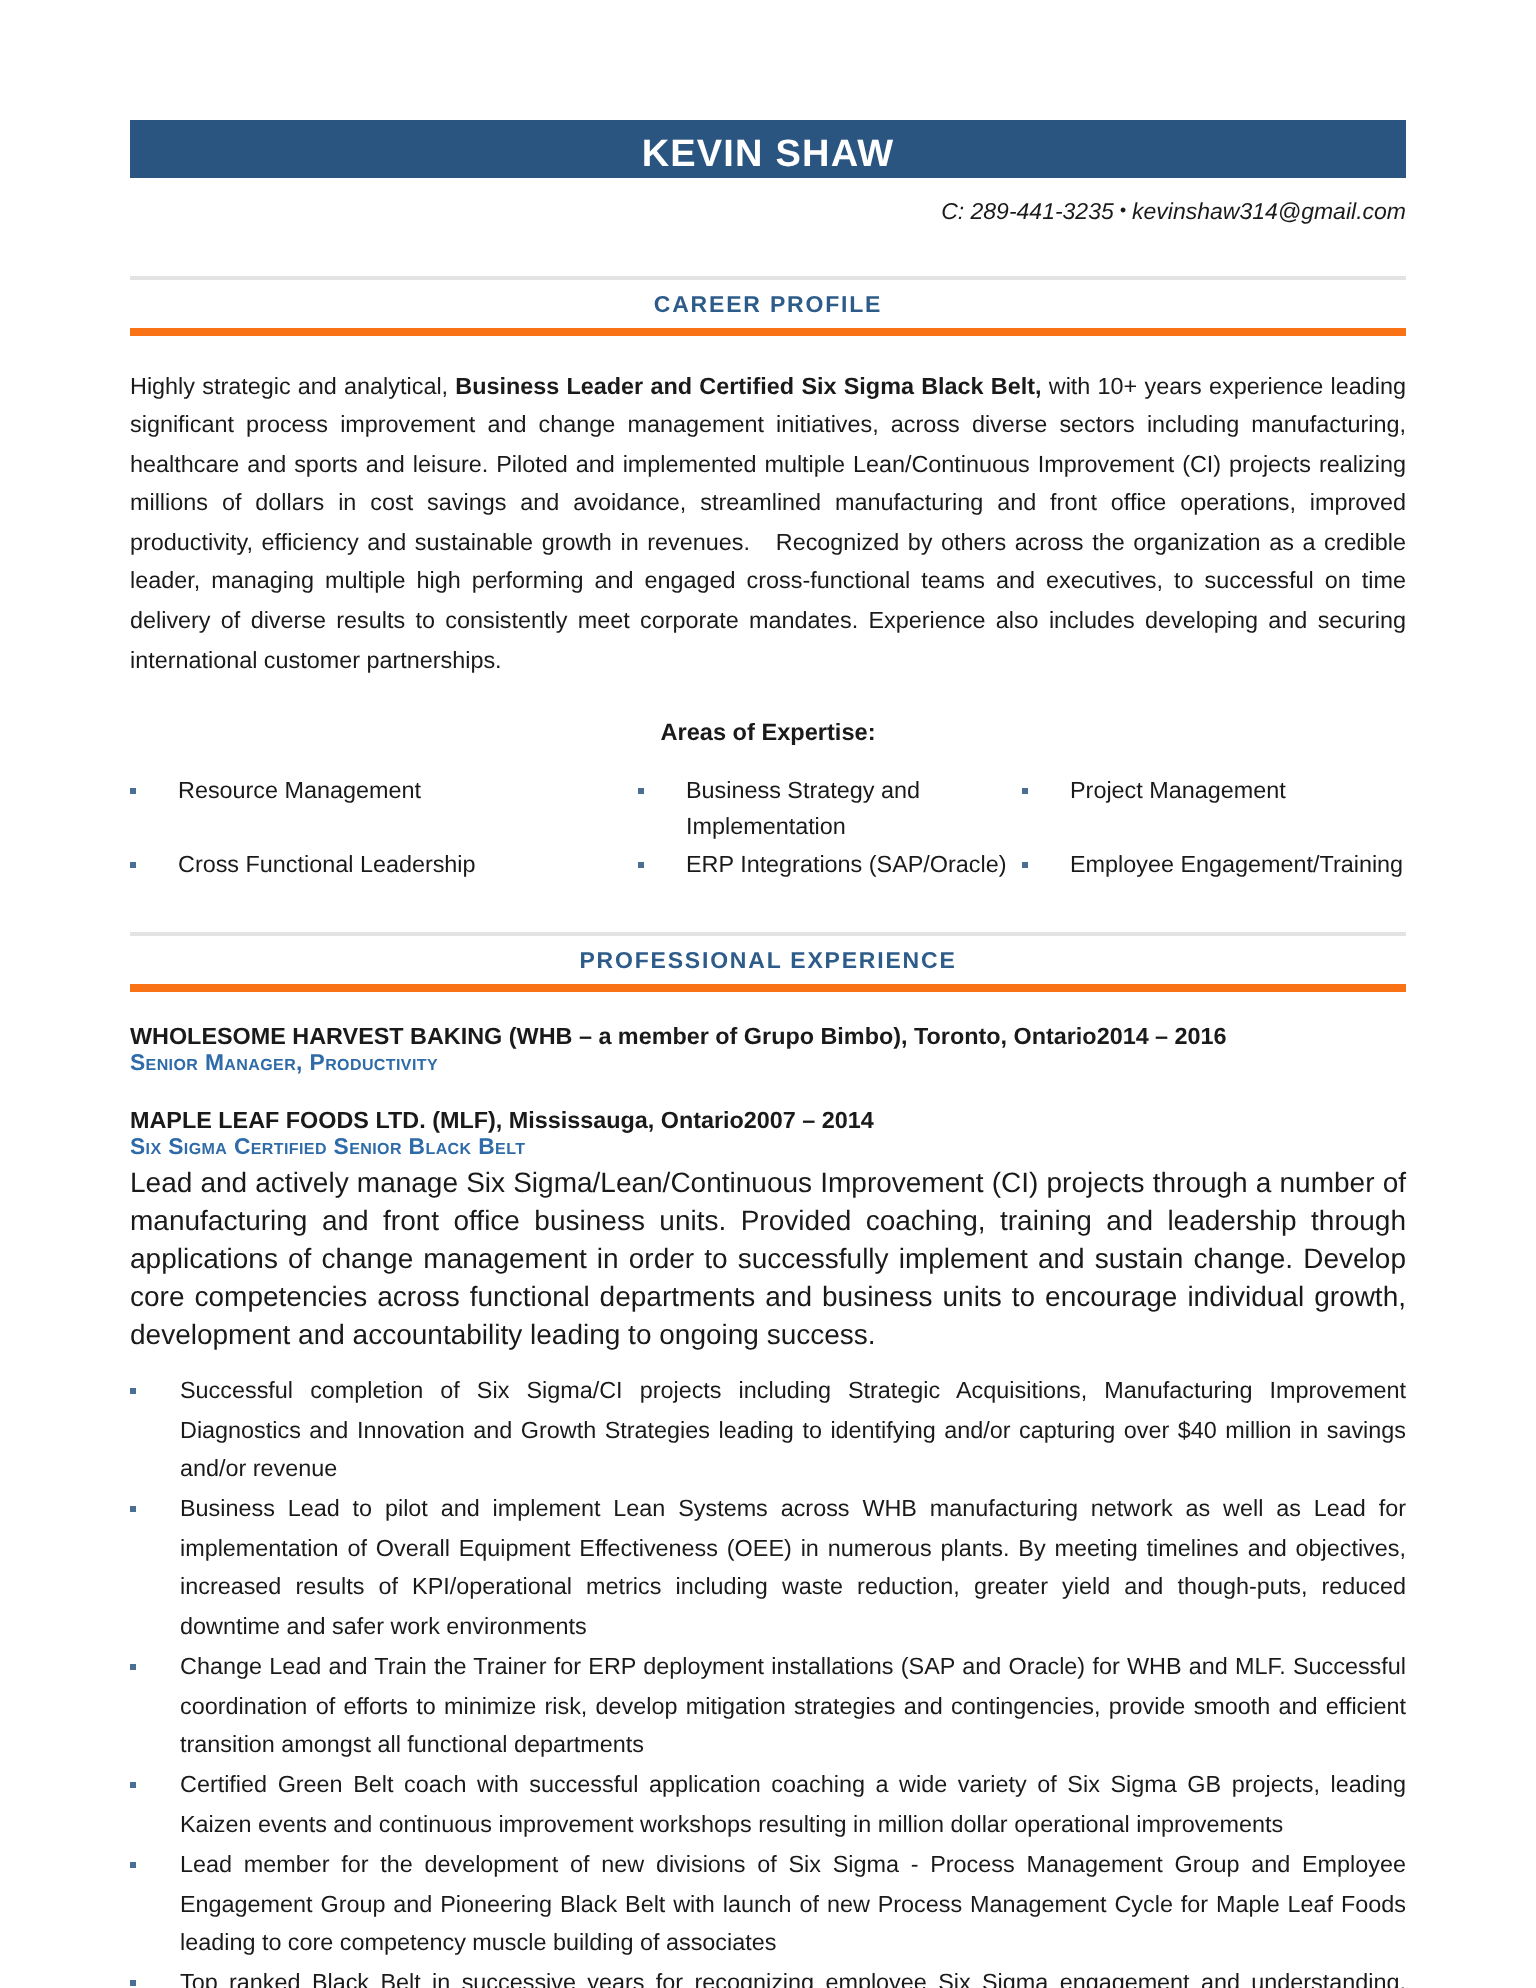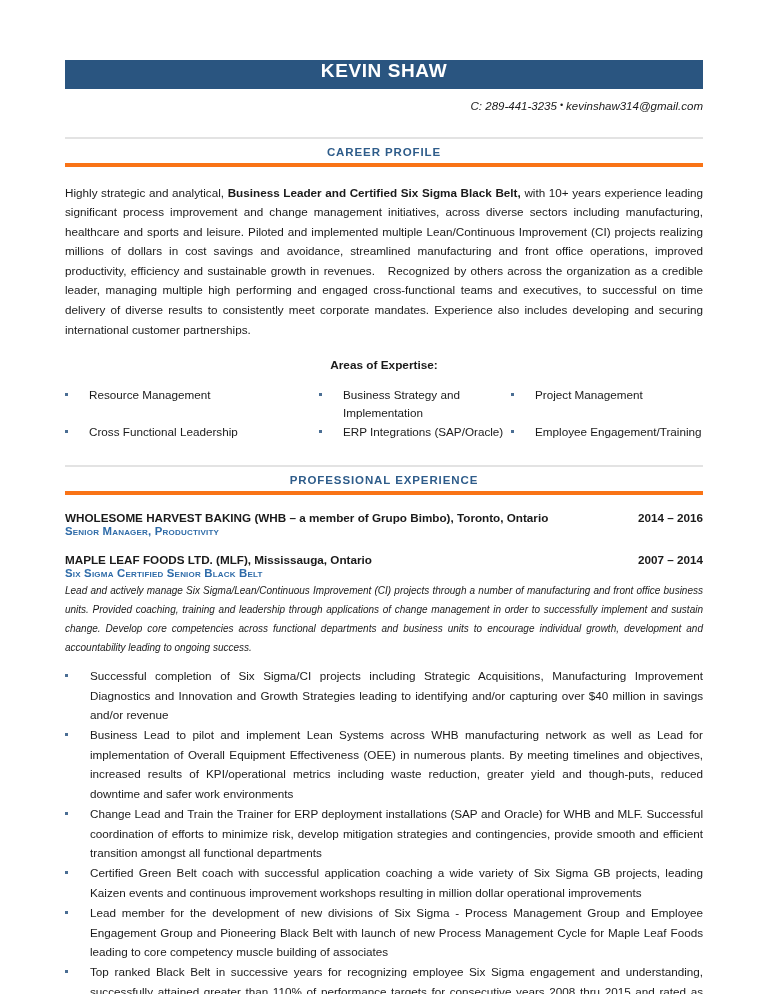--- a/index.html
+++ b/index.html
@@ -28,21 +28,21 @@
     top: 0;
     width: 638px;
   }
 
   
   .name-bar {
     margin-top: 60px;
     background: #2a5580;
     height: 29px;
     display: flex;
-    align-items: flex-start;
+    align-items: flex-end;
     justify-content: center;
   }
   .name-bar .name {
     color: #ffffff;
     font-size: 19px;
     font-weight: bold;
     letter-spacing: 0.6px;
   }
   .contact {
     text-align: right;
@@ -113,43 +113,41 @@
     background: #4a6e94;
     margin-top: 7px;
     margin-right: 21px;
     flex: 0 0 auto;
   }
 
   
   .job { margin-top: 16px; }
   .job-line {
     display: flex;
-    justify-content: space-between;
     align-items: baseline;
   }
   .job-company {
     font-size: 11.7px;
     font-weight: bold;
   }
   .job-dates {
     font-size: 11.7px;
     font-weight: bold;
     white-space: nowrap;
   }
   .job-title {
     color: #2e6ba8;
     font-size: 11.4px;
     font-variant: small-caps;
     font-weight: bold;
     letter-spacing: 0.2px;
     margin-top: 1px;
   }
   .job-desc {
-    font-style: italic;
-    font-size: 10px;
+    font-size: 14px;
     line-height: 19px;
     text-align: justify;
     margin-top: 2px;
   }
 
   
   .bullets { margin-top: 9px; }
   .bullet-item {
     display: flex;
     align-items: flex-start;

